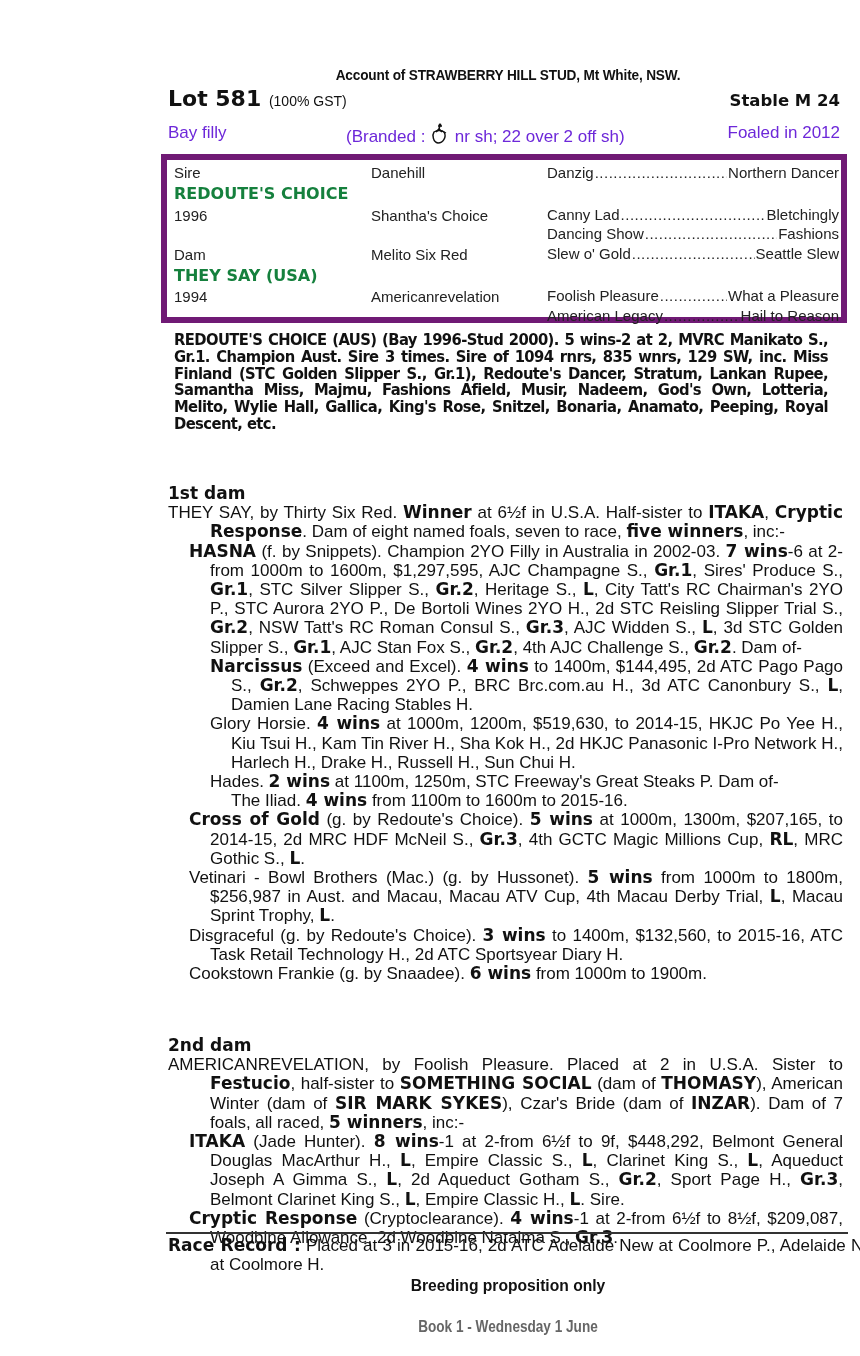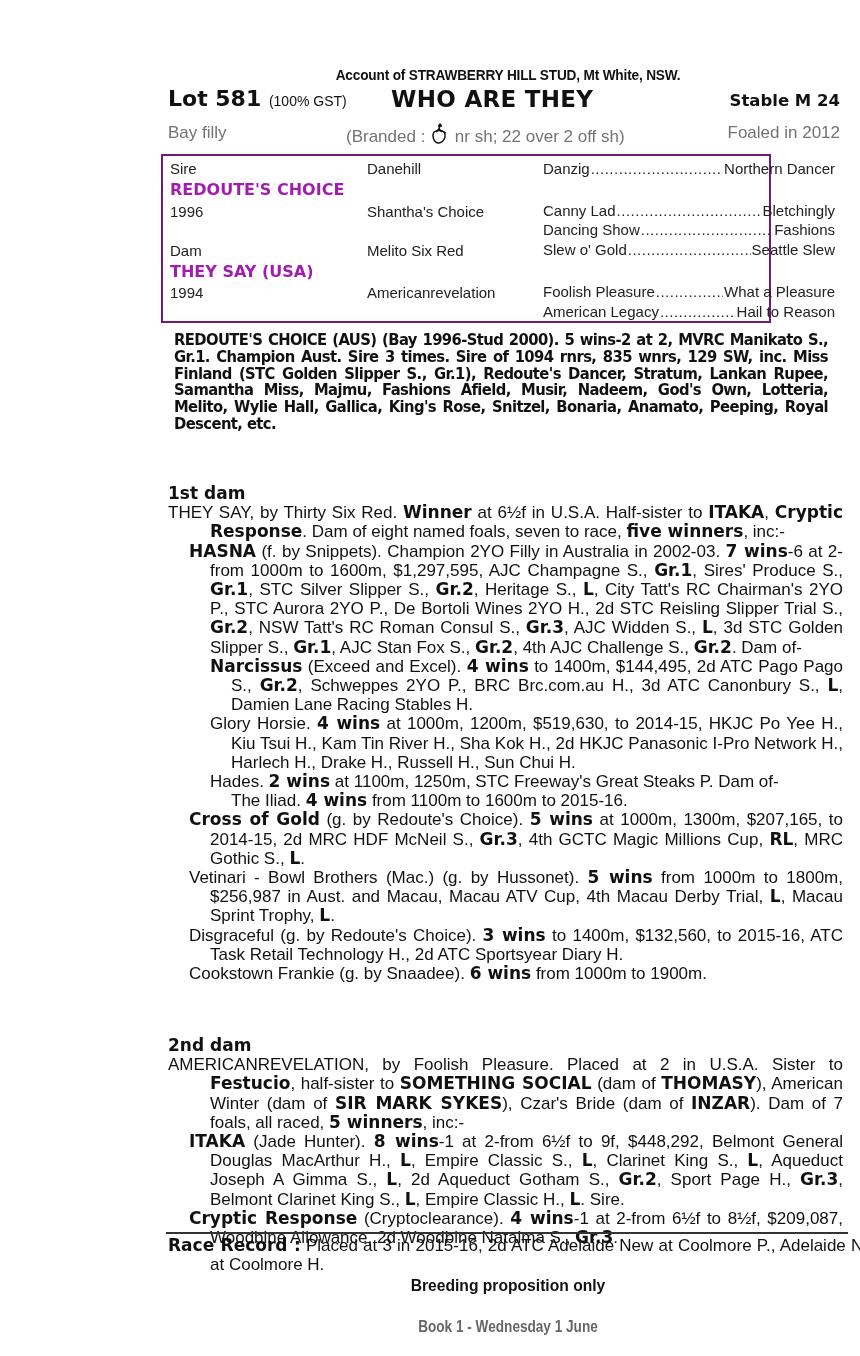--- a/index.html
+++ b/index.html
@@ -4,28 +4,28 @@
 <style>
   html, body { margin: 0; padding: 0; background: #ffffff; }
   body { width: 860px; height: 1356px; position: relative; overflow: hidden; color: #111; font-family: "Liberation Sans", sans-serif; }
   .page { position: absolute; left: 168px; top: 0; width: 680px; }
   .account { position: absolute; left: 0; width: 680px; top: 66px; text-align: center; font-family: "Liberation Sans", sans-serif; font-weight: bold; font-size: 15.5px; letter-spacing: -0.2px; transform: scaleX(0.88); transform-origin: center; }
   .lotline { position: absolute; top: 86px; left: 0; width: 680px; height: 32px; }
   .lot { position: absolute; left: 0; top: 0; font-family: "DejaVu Sans", sans-serif; font-weight: bold; font-size: 22px; text-align: right; }
   .gst { font-family: "Liberation Sans", sans-serif; font-weight: normal; font-size: 14px; }
   .horse { position: absolute; left: 223px; top: 0; font-family: "DejaVu Sans", sans-serif; font-weight: bold; font-size: 23px; letter-spacing: 0.3px; }
   .stable { position: absolute; right: 8px; top: 5px; font-family: "DejaVu Sans", sans-serif; font-weight: bold; font-size: 16.5px; }
-  .subline { position: absolute; top: 123px; left: 0; width: 680px; height: 22px; font-size: 17px; color: #737373; }
+  .subline { position: absolute; top: 123px; left: 0; width: 680px; height: 22px; font-size: 17px; color: #6d28d9; }
   .sex { position: absolute; left: 0; top: 0; }
   .brand { position: absolute; left: 178px; top: 0; }
   .brand svg { vertical-align: -3px; }
   .foaled { position: absolute; right: 8px; top: 0; }
-  .pedigree { position: absolute; left: -7px; top: 154px; width: 610px; height: 169px; border: 2px solid #701a75; box-sizing: border-box; font-size: 15px; color: #222; }
+  .pedigree { position: absolute; left: -7px; top: 154px; width: 686px; height: 169px; border: 6px solid #701a75; box-sizing: border-box; font-size: 15px; color: #222; }
   .ped-cell { position: absolute; white-space: nowrap; }
-  .ped-bold { font-family: "DejaVu Sans", sans-serif; font-weight: bold; font-size: 16px; color: #a21caf; }
+  .ped-bold { font-family: "DejaVu Sans", sans-serif; font-weight: bold; font-size: 16px; color: #15803d; }
   .ggp { position: absolute; left: 380px; width: 292px; height: 20px; display: flex; align-items: baseline; font-size: 15px; white-space: nowrap; }
   .ggp .dots { flex: 1; overflow: hidden; margin: 0 1px; }
   .ggp .dots::before { content: "....................................................................................................................."; letter-spacing: 0.5px; }
   .sire-summary { position: absolute; top: 332px; left: 6px; width: 664px; font-family: "DejaVu Sans", sans-serif; font-weight: bold; font-size: 15px; line-height: 16.8px; text-align: justify; letter-spacing: -0.6px; transform: scaleX(0.985); transform-origin: left; }
   .section { position: absolute; left: 0; width: 675px; font-size: 17px; line-height: 19.2px; }
   .sec-title { font-family: "DejaVu Sans", sans-serif; font-weight: bold; font-size: 17px; margin-bottom: 0; }
   .p { text-align: justify; }
   .p0 { padding-left: 42px; text-indent: -42px; margin-left: 0; }
   .p1 { padding-left: 42px; text-indent: -21px; margin-left: 0; }
   .p2 { padding-left: 42px; text-indent: -21px; margin-left: 21px; }
@@ -41,21 +41,20 @@
 
 <div class="page">
 
   <div class="account">Account of STRAWBERRY HILL STUD, Mt White, NSW.</div>
 
   <div class="lotline">
     <div class="lot">
       <span>Lot 581</span>
       <span class="gst">(100% GST)</span>
     </div>
-    <div class="horse">WHO ARE THEY</div>
     <div class="stable">Stable M 24</div>
   </div>
 
   <div class="subline">
     <span class="sex">Bay filly</span>
     <span class="brand">
       <span>(Branded :</span>
       <span>
         <svg width="20" height="22" viewBox="0 0 20 22">
           <path d="M4 9 C2 12, 3 19, 8 20 C13 20, 17 14, 14 9 C12 7, 7 7, 4 9 Z" fill="none" stroke="#111" stroke-width="1.4"></path>

